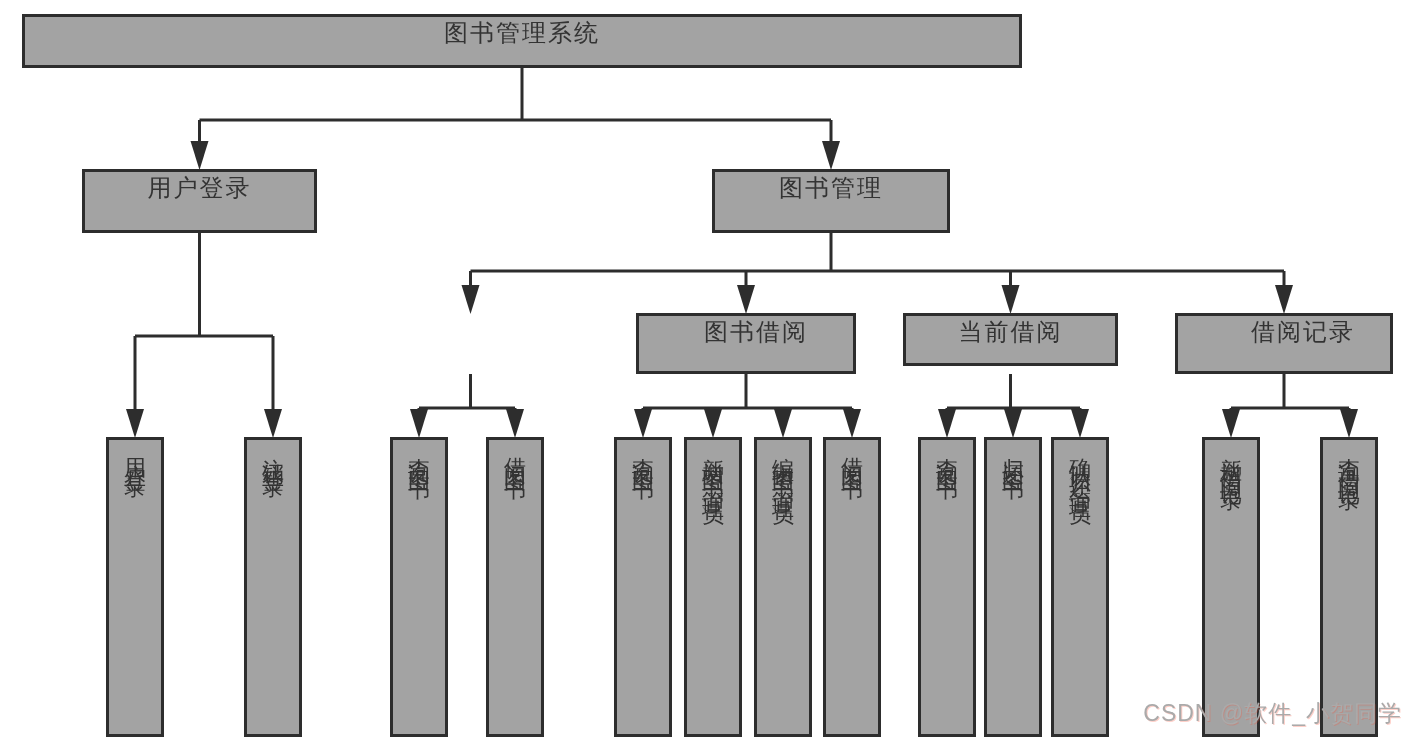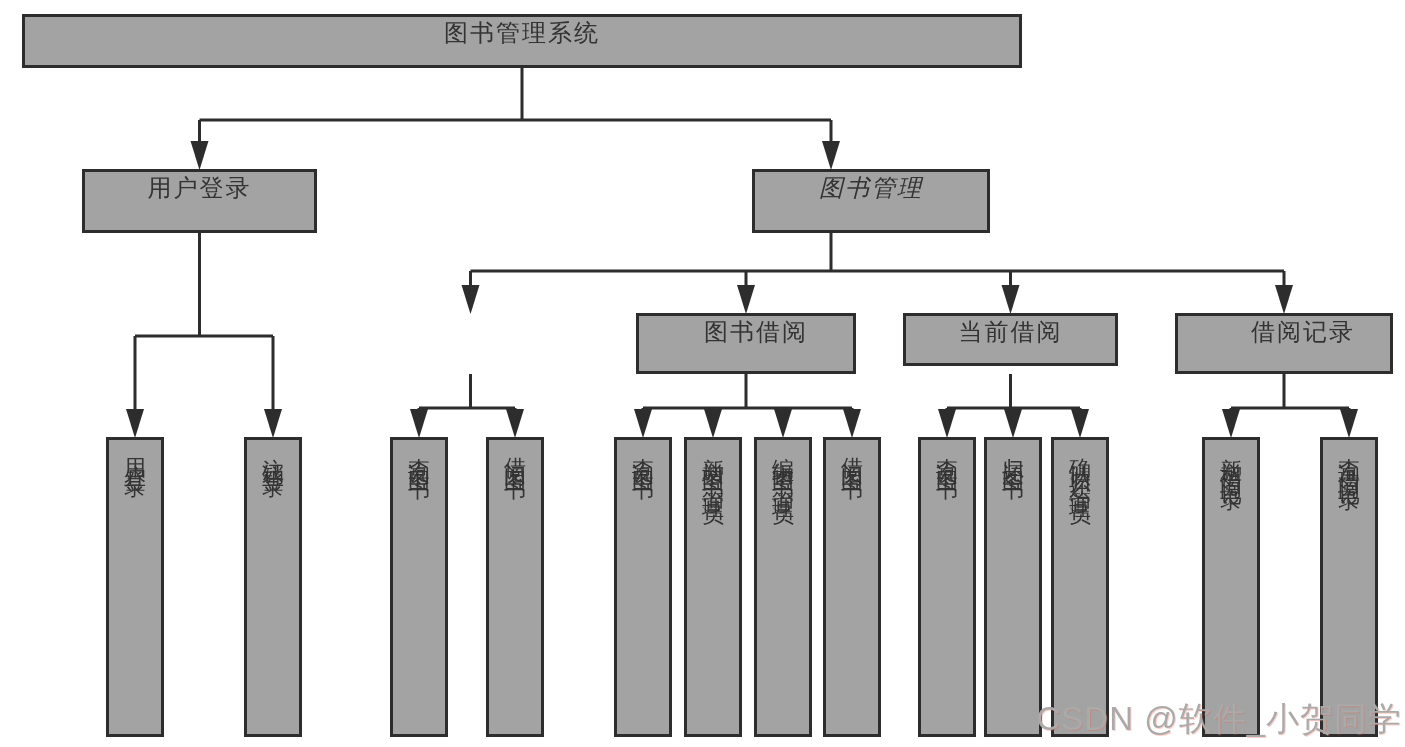--- a/index.html
+++ b/index.html
@@ -40,23 +40,23 @@
   .node.vertical .label {
     writing-mode: vertical-rl;
     text-orientation: mixed;
     font-size: 22px;
     letter-spacing: 0.3em;
     line-height: 1;
   }
   .watermark {
     position: absolute;
     right: 3px;
-    bottom: 5px;
+    bottom: 18px;
     z-index: 5;
-    font-size: 33px;
+    font-size: 23px;
     letter-spacing: 1px;
     color: #aaaaaa;
     text-shadow: 1px 1px 0 rgba(250, 85, 60, 0.28);
     white-space: nowrap;
   }
 </style>
 </head>
 <body>
 
 <div class="stage">
@@ -82,21 +82,21 @@
       <polygon points="1222,409 1240,409 1231,438" fill="#2d2d2d"></polygon>
       <polygon points="1340,409 1358,409 1349,438" fill="#2d2d2d"></polygon>
     </svg>
   <div class="watermark">CSDN @软件_小贺同学</div>
 <div class="node horizontal" style="left: 22px; top: 14px; width: 1000px; height: 54px;">
       <span class="label">图书管理系统</span>
     </div>
     <div class="node horizontal" style="left: 82px; top: 169px; width: 235px; height: 64px;">
       <span class="label">用户登录</span>
     </div>
-    <div class="node horizontal" style="left: 752px; top: 169px; width: 238px; height: 64px; font-style: italic;">
+    <div class="node horizontal" style="left: 712px; top: 169px; width: 238px; height: 64px;">
       <span class="label">图书管理</span>
     </div>
     <div class="node horizontal" style="left: 636px; top: 313px; width: 220px; height: 61px; padding-left: 20px;">
       <span class="label">图书借阅</span>
     </div>
     <div class="node horizontal" style="left: 903px; top: 313px; width: 215px; height: 53px;">
       <span class="label">当前借阅</span>
     </div>
     <div class="node horizontal" style="left: 1175px; top: 313px; width: 218px; height: 61px; padding-left: 38px;">
       <span class="label">借阅记录</span>

